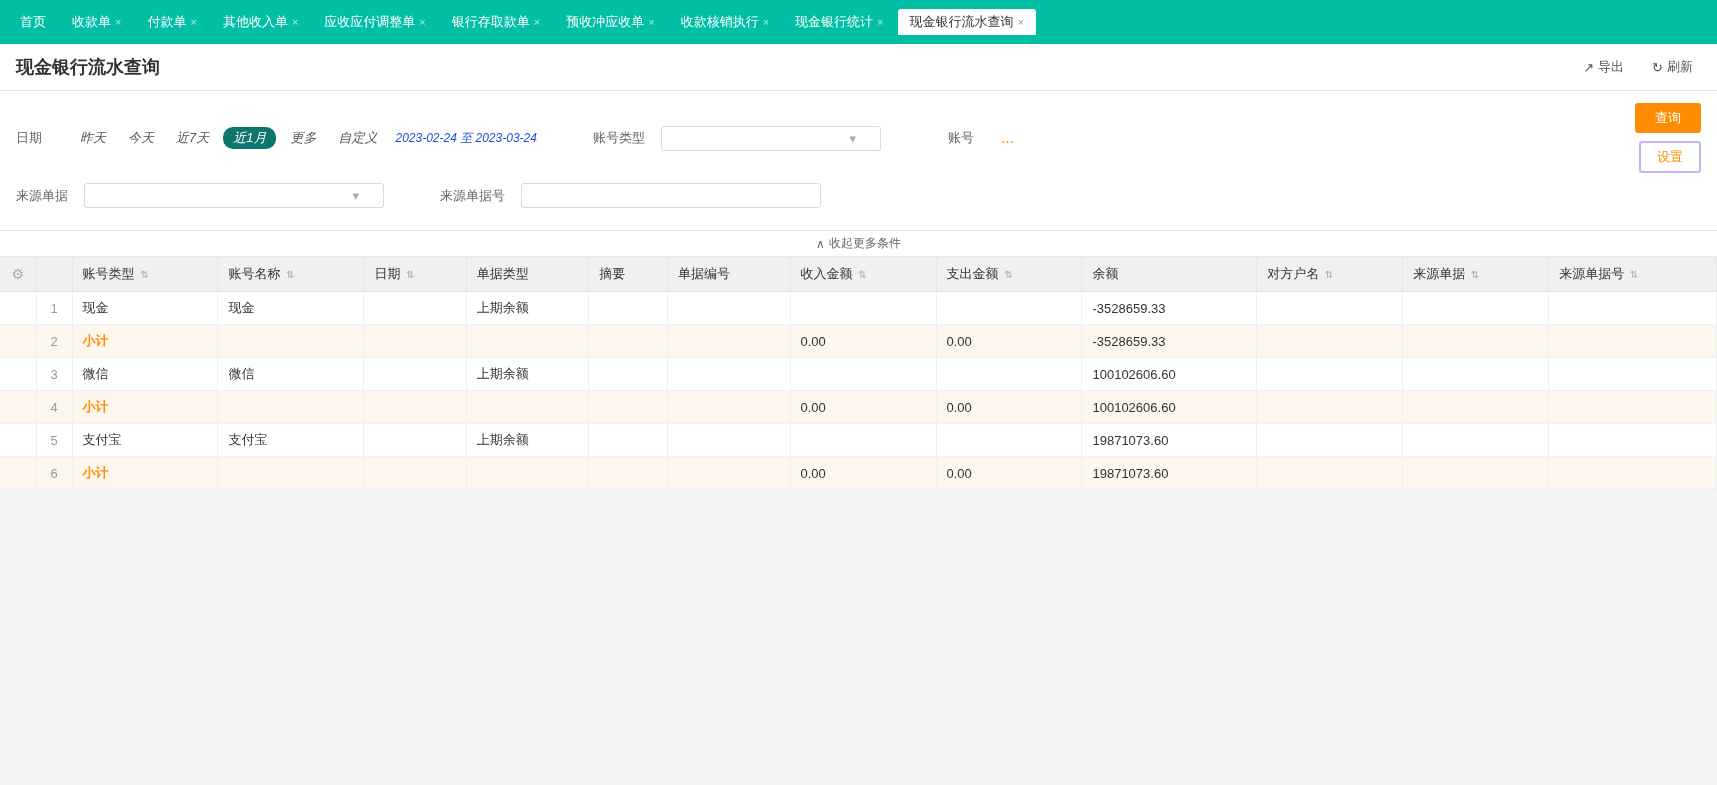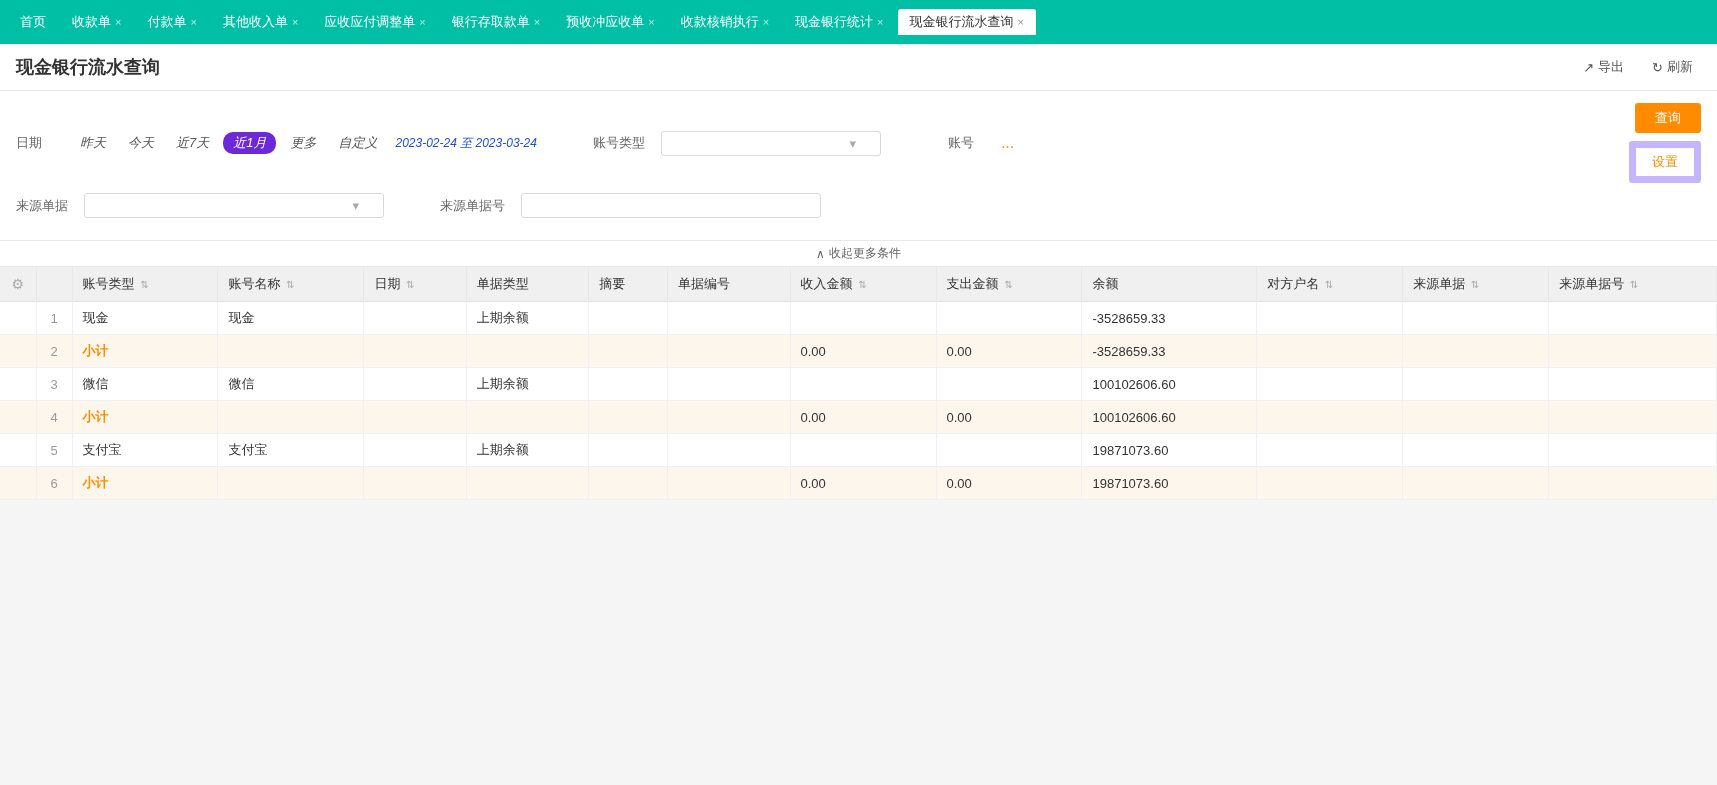--- a/index.html
+++ b/index.html
@@ -66,21 +66,21 @@
     .filter-label { color: #666; white-space: nowrap; min-width: 40px; }
     .date-options { display: flex; gap: 6px; align-items: center; font-style: italic; }
     .date-opt {
       padding: 2px 8px;
       cursor: pointer;
       border-radius: 2px;
       color: #555;
       font-size: 13px;
     }
     .date-opt.active {
-      background: #6d28d9;
+      background: #0f766e;
       color: #fff;
       border-radius: 10px;
       padding: 2px 10px;
     }
     .date-range { color: #1d4ed8; font-size: 12px; margin-left: 4px; }
     .filter-select {
       border: 1px solid #d9d9d9;
       border-radius: 3px;
       padding: 4px 24px 4px 8px;
       min-width: 200px;
@@ -114,21 +114,21 @@
       color: #fff;
       border: none;
       border-radius: 3px;
       padding: 6px 20px;
       cursor: pointer;
       font-size: 13px;
     }
     .setting-btn {
       background: #fff;
       color: #ff8c00;
-      border: 7px solid #c4b5fd;
+      border: 2px solid #c4b5fd;
       border-radius: 3px;
       padding: 5px 16px;
       cursor: pointer;
       font-size: 13px;
       margin-top: 4px;
     }
     .btn-group-right {
       display: flex;
       flex-direction: column;
       align-items: flex-end;

